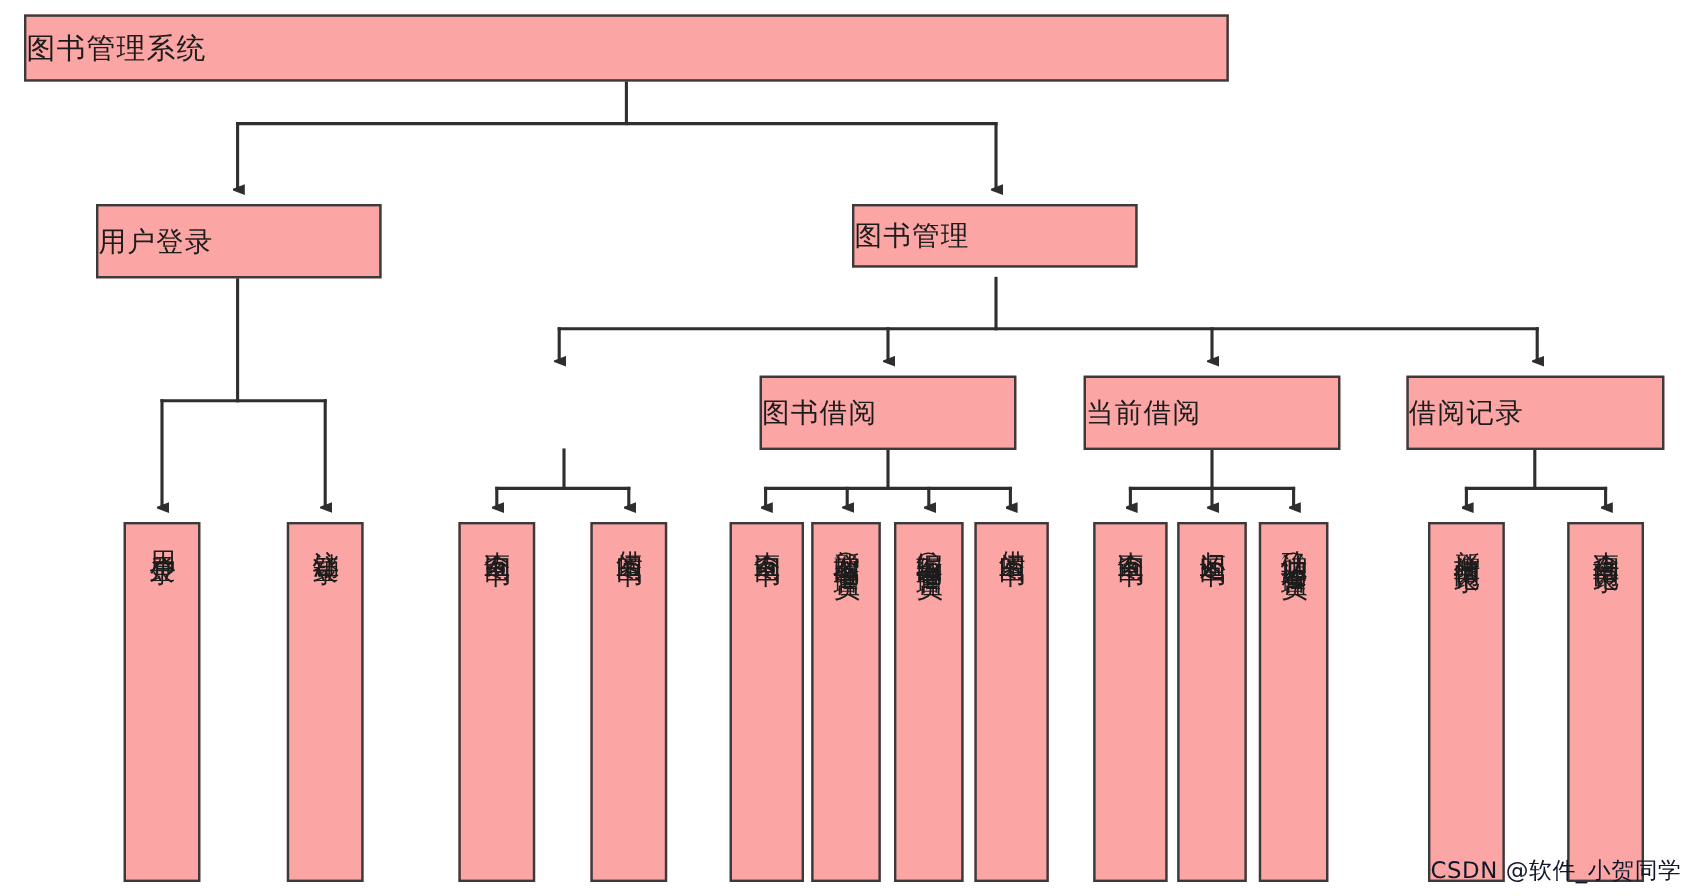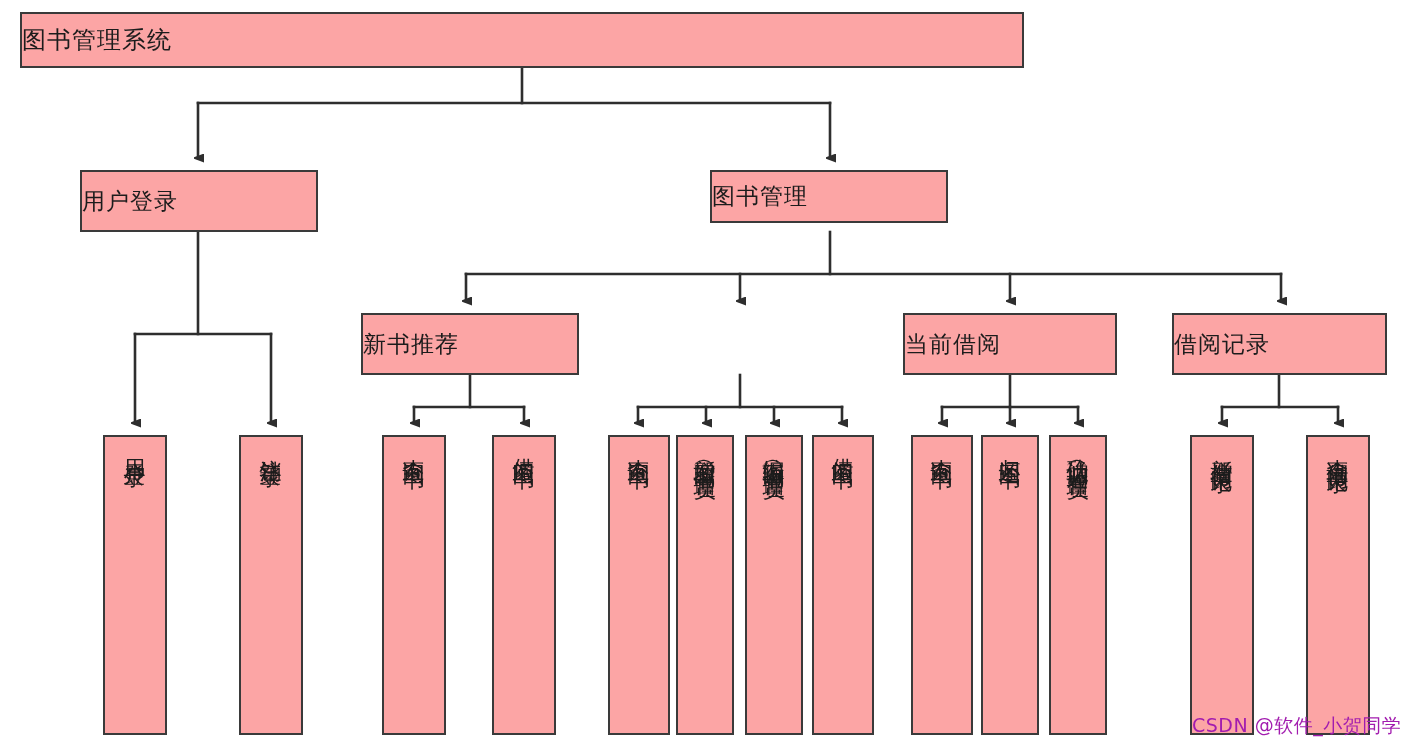--- a/index.html
+++ b/index.html
@@ -52,21 +52,21 @@
     text-orientation: upright;
     display: block;
     white-space: nowrap;
   }
   .node.root {
     font-size: 24px;
   }
   .watermark {
     position: absolute;
     font-size: 19px;
-    color: #a21caf;
+    color: #0f172a;
     white-space: nowrap;
     letter-spacing: 0.5px;
   }
 </style>
 </head>
 <body>
 
 <div id="canvas">
 
   <svg id="wires" viewBox="0 0 1405 747">
@@ -123,22 +123,22 @@
     <span class="label">图书管理系统</span>
   </div>
 
   <div class="node horiz" style="left:80px; top:170px; width:238px; height:62px;">
     <span class="label">用户登录</span>
   </div>
   <div class="node horiz" style="left:710px; top:170px; width:238px; height:53px;">
     <span class="label">图书管理</span>
   </div>
 
-  <div class="node horiz" style="left:361px; top:313px; width:218px; height:62px;">
-    <span class="label">新书推荐</span>
+  <div class="node horiz" style="left:633px; top:313px; width:214px; height:62px;">
+    <span class="label">图书借阅</span>
   </div>
   <div class="node horiz" style="left:1172px; top:313px; width:215px; height:62px;">
     <span class="label">借阅记录</span>
   </div>
   <div class="node horiz" style="left:903px; top:313px; width:214px; height:62px;">
     <span class="label">当前借阅</span>
   </div>
 
   <div class="node vert" style="left:103px; top:435px; width:64px; height:300px;">
     <span class="label">用户登录</span>

